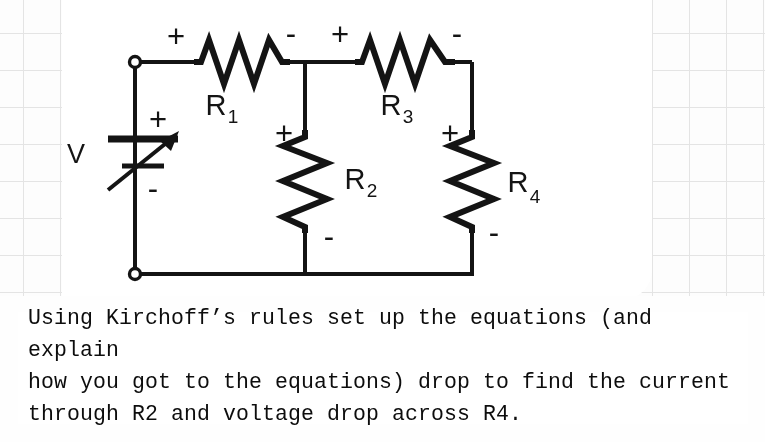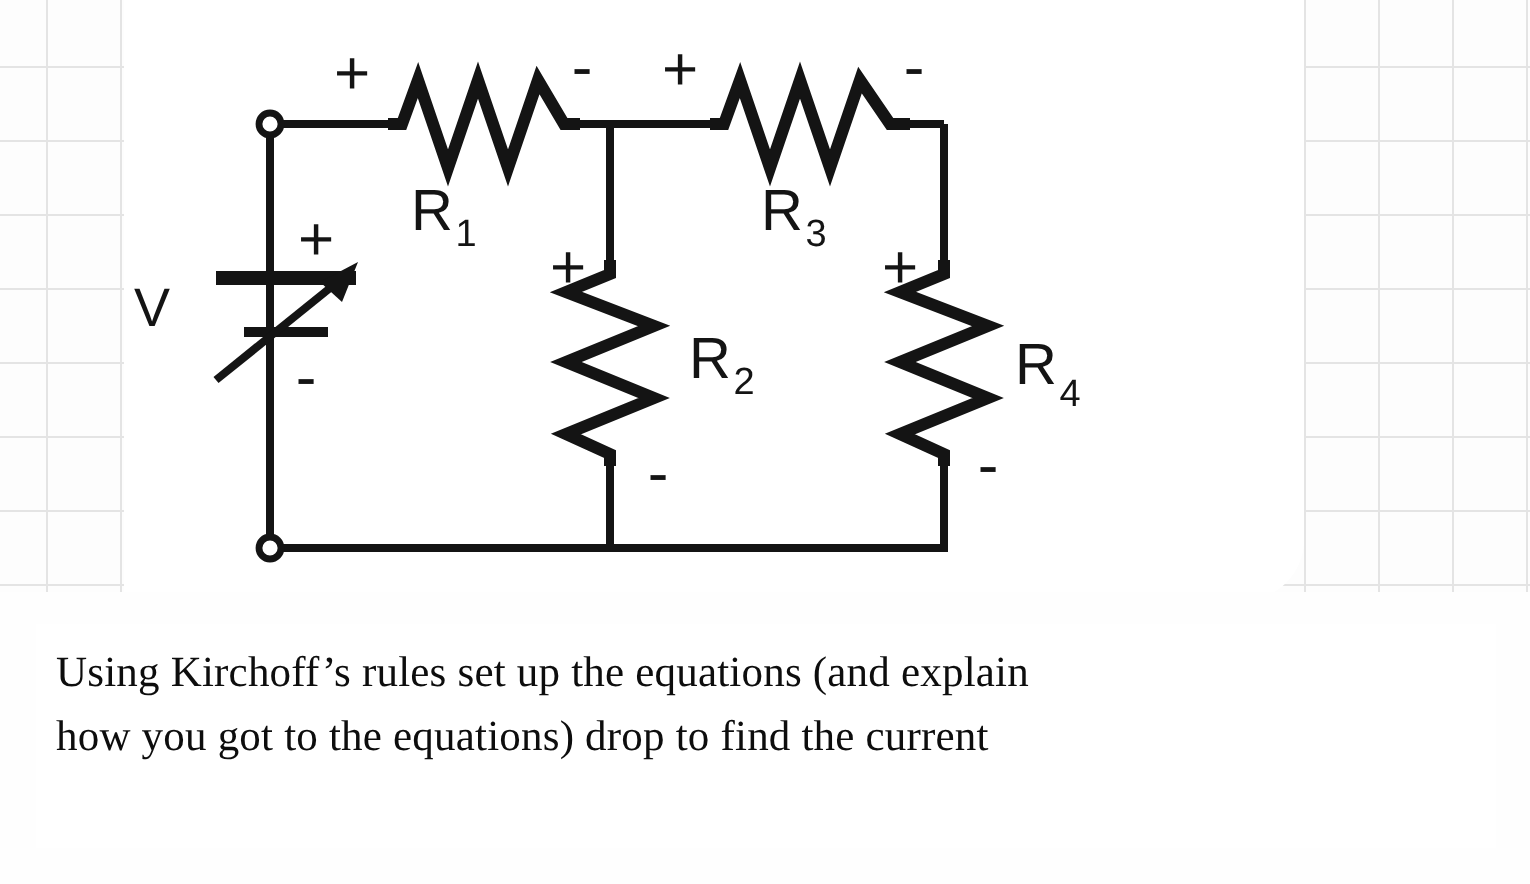--- a/index.html
+++ b/index.html
@@ -34,22 +34,22 @@
   #text-mask{
     position:absolute;
     left:18px;top:312px;width:730px;height:112px;
     background:#ffffff;
   }
   #circuit-svg{
     position:absolute;left:0;top:0;width:765px;height:300px;
   }
   #prompt{
     position:absolute;
-    left:28px;top:320px;width:712px;
-    font-family:Liberation Serif, serif;
+    left:28px;top:302px;width:712px;
+    font-family:Liberation Mono, monospace;
     font-size:21.5px;
     line-height:32px;
     color:#0d0d0d;
     letter-spacing:0.1px;
   }
   .lbl{font-family:"Liberation Sans", sans-serif;font-weight:400;}
 </style>
 </head>
 <body>
 
@@ -125,15 +125,16 @@
     <text class="lbl" x="518" y="192" font-size="29" fill="#141414" text-anchor="middle">R</text>
     <text class="lbl" x="535" y="203" font-size="19" fill="#141414" text-anchor="middle">4</text>
     <text class="lbl" x="450" y="144" font-size="31" font-weight="bold" fill="#141414" text-anchor="middle">+</text>
     <text class="lbl" x="494" y="243" font-size="31" font-weight="bold" fill="#141414" text-anchor="middle">-</text>
 
   </svg>
 
   <div id="prompt">
     <div>Using Kirchoff’s rules set up the equations (and explain</div>
     <div>how you got to the equations) drop to find the current</div>
+    <div>through R2 and voltage drop across R4.</div>
   </div>
 
 </div>
 
 </body></html>

